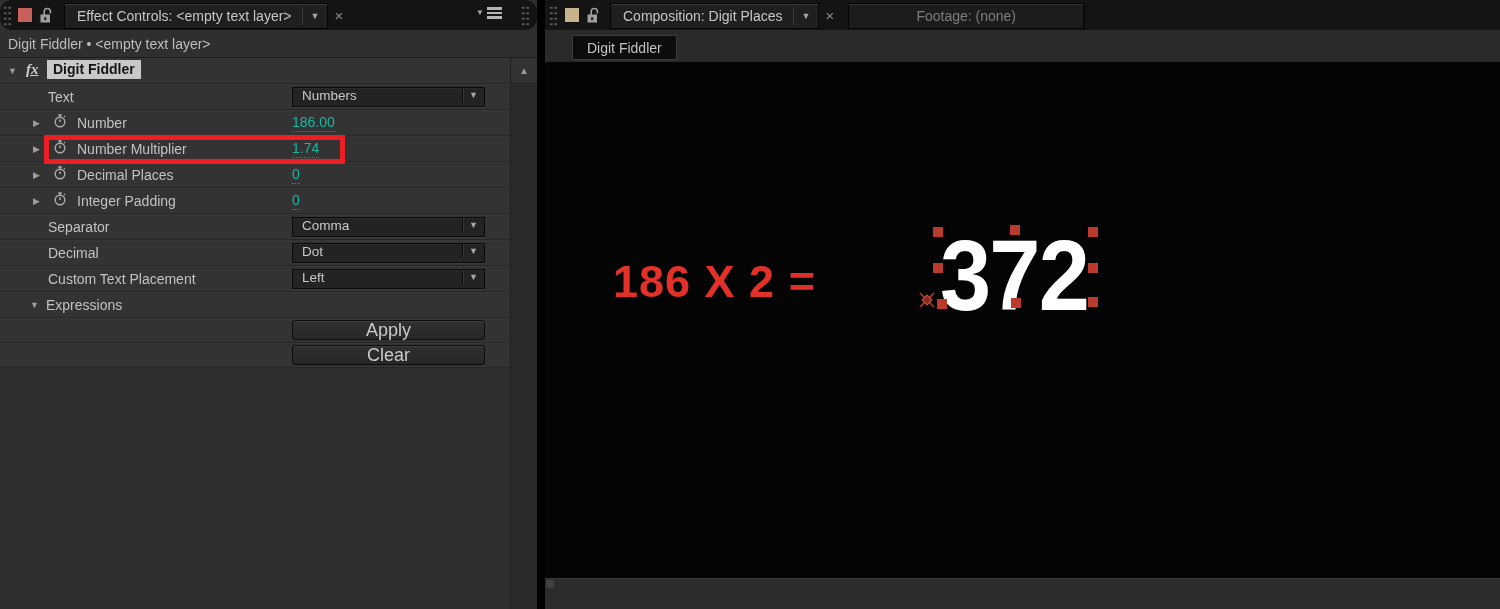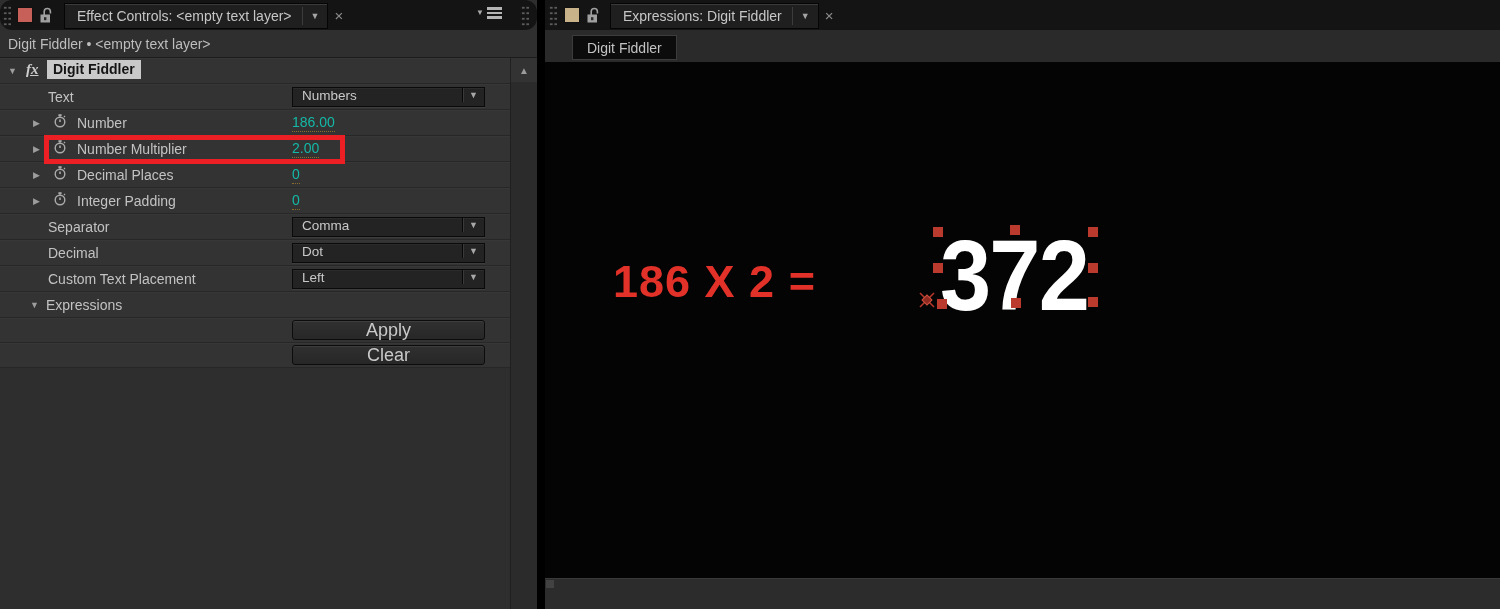--- a/index.html
+++ b/index.html
@@ -154,21 +154,21 @@
         <span class="sw-icon">
           <svg width="14" height="16" viewBox="0 0 14 16">
               <circle cx="7" cy="9" r="4.8" fill="none" stroke="#ababab" stroke-width="1.4"></circle>
               <rect x="5.4" y="1.2" width="3.2" height="2" fill="#ababab"></rect>
               <line x1="7" y1="3.2" x2="7" y2="4.6" stroke="#ababab" stroke-width="1.4"></line>
               <line x1="11" y1="4" x2="12" y2="3" stroke="#ababab" stroke-width="1.2"></line>
               <line x1="7" y1="9" x2="7" y2="6.4" stroke="#cfcfcf" stroke-width="1.2"></line>
             </svg>
         </span>
         <span class="lbl" style="left:77px">Number Multiplier</span>
-        <span class="val">2.00</span>
+        <span class="val">1.74</span>
       </div>
 
       <div class="row">
         <span class="tri" style="left:33px">▶</span>
         <span class="sw-icon">
           <svg width="14" height="16" viewBox="0 0 14 16">
               <circle cx="7" cy="9" r="4.8" fill="none" stroke="#ababab" stroke-width="1.4"></circle>
               <rect x="5.4" y="1.2" width="3.2" height="2" fill="#ababab"></rect>
               <line x1="7" y1="3.2" x2="7" y2="4.6" stroke="#ababab" stroke-width="1.4"></line>
               <line x1="11" y1="4" x2="12" y2="3" stroke="#ababab" stroke-width="1.2"></line>
@@ -261,26 +261,27 @@
       <div class="grip"></div>
       <div class="swatch"></div>
       <span class="lock-icon">
         <svg width="15" height="17" viewBox="0 0 15 17">
           <path d="M5.2 8 V4.6 a3.1 3.1 0 0 1 6.2 0 V6.4" fill="none" stroke="#a0a0a0" stroke-width="1.6"></path>
           <rect x="1.5" y="7.5" width="9.5" height="8" fill="#a0a0a0"></rect>
           <rect x="5" y="10.2" width="2.4" height="3" fill="#2a2a2a"></rect>
         </svg>
       </span>
       <div id="comp-tab" class="tab">
-        <span class="tab-label">Expressions: Digit Fiddler</span>
+        <span class="tab-label">Composition: Digit Places</span>
         <span class="tab-dd">
             <span>▼</span>
           </span>
       </div>
       <span class="close-x">×</span>
+      <div id="footage-tab">Footage: (none)</div>
     </div>
 
     <div id="viewer-strip">
       <div id="viewer-tab">Digit Fiddler</div>
     </div>
 
     <div id="viewport">
       <div id="expr-text">186 X 2 =</div>
       <div id="result-text">372</div>
 

